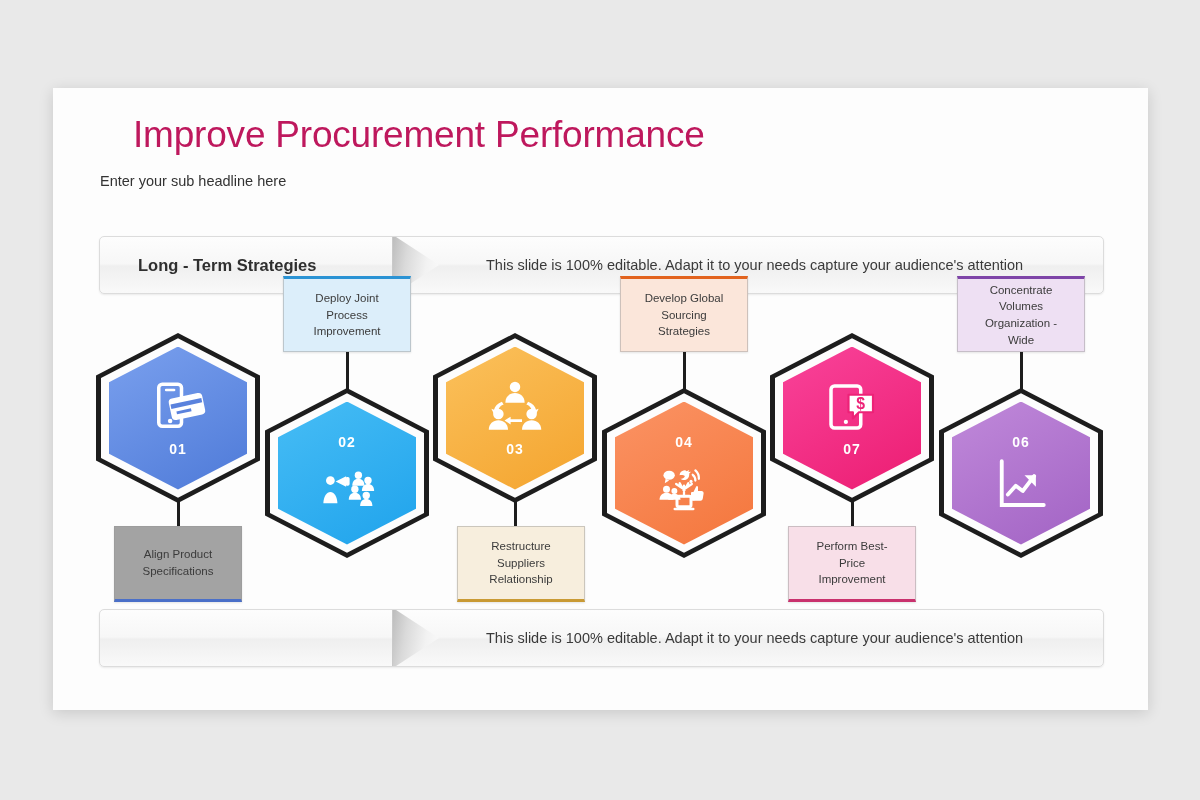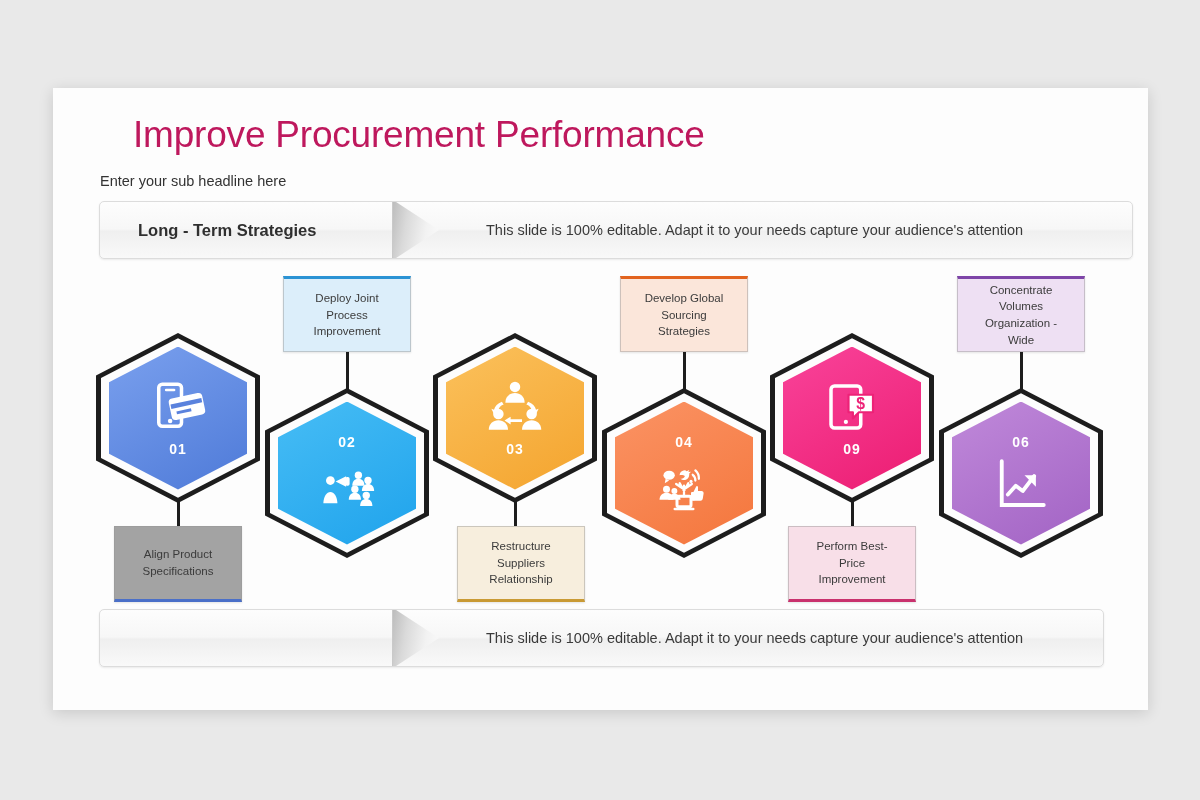--- a/index.html
+++ b/index.html
@@ -47,21 +47,21 @@
     position: absolute;
     left: 46px;
     width: 1003px;
     height: 56px;
     border: 1px solid #dcdcdc;
     border-radius: 5px;
     background: linear-gradient(180deg, #fdfdfd 0%, #f7f7f7 48%, #efefef 52%, #f9f9f9 100%);
     box-shadow: 0 1px 2px rgba(0,0,0,0.08);
     overflow: hidden;
   }
-  #banner-top { top: 113px; padding-left: 29px; }
+  #banner-top { top: 148px; }
   #banner-bottom { top: 521px; }
 
   .banner-label {
     position: absolute;
     left: 38px;
     top: 0;
     height: 56px;
     line-height: 56px;
     font-size: 16.5px;
     font-weight: bold;
@@ -307,21 +307,21 @@
         <div class="hex hex-fill" style="background: linear-gradient(150deg, rgb(249, 67, 154) 0%, rgb(236, 29, 114) 100%);"></div>
         <div class="hex-content num-below">
           <div class="hex-icon">
             <svg viewBox="0 0 64 64">
               <rect x="8" y="8" width="34" height="48" rx="4" fill="none" stroke="#fff" stroke-width="4"></rect>
               <circle cx="25" cy="49" r="2.4"></circle>
               <path d="M28 18h28v20H40l-7 7v-7h-5z" fill="#fff" stroke="#ed2277" stroke-width="2.5" stroke-linejoin="round"></path>
               <text x="42" y="34" font-family="Liberation Sans, sans-serif" font-size="18" font-weight="bold" fill="#ed2277" text-anchor="middle">$</text>
             </svg>
           </div>
-          <div class="hex-num">09</div>
+          <div class="hex-num">07</div>
         </div>
       </div>
       <div class="connector" style="left: 966.5px; top: 264px; height: 42px;"></div>
       <div class="label-box top" style="left: 904px; top: 188px; background: rgb(238, 224, 243); border-top-color: rgb(126, 69, 168);">
         <span>Concentrate Volumes Organization -Wide</span>
       </div>
       <div class="hex-wrap" style="left: 886px; top: 300px;">
         <div class="hex hex-outline"></div>
         <div class="hex hex-white"></div>
         <div class="hex hex-fill" style="background: linear-gradient(150deg, rgb(192, 137, 218) 0%, rgb(162, 99, 196) 100%);"></div>

